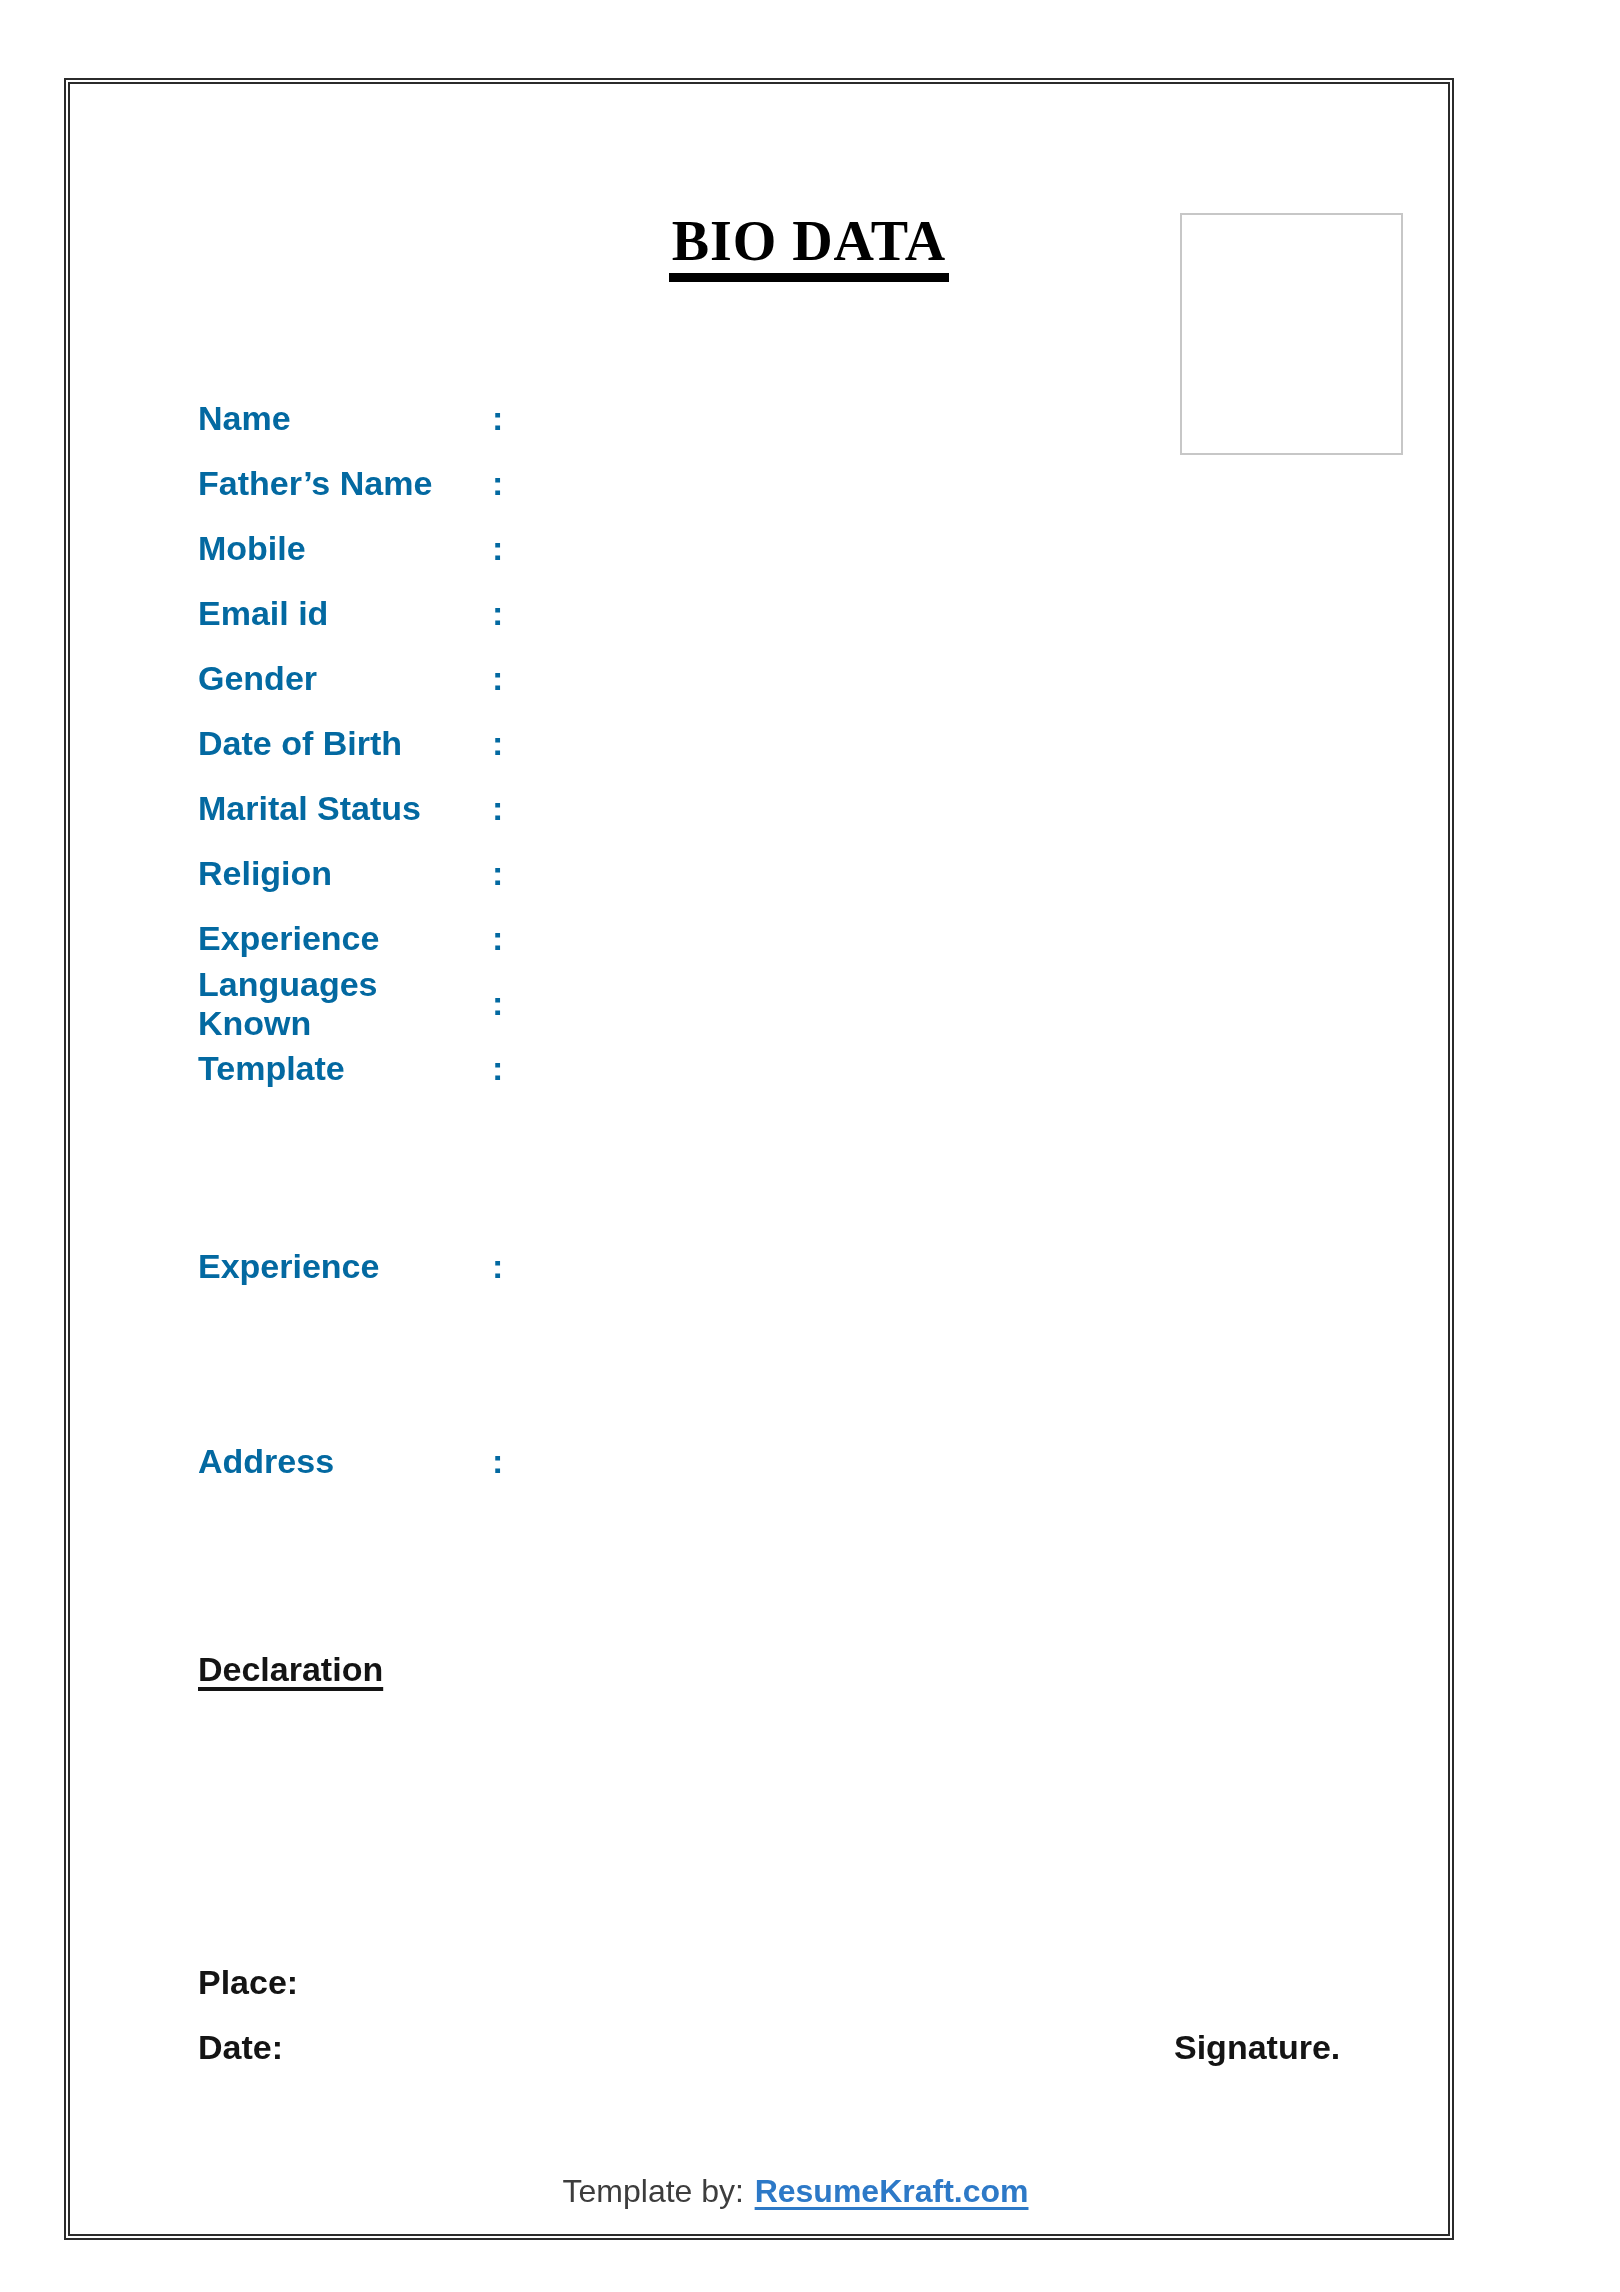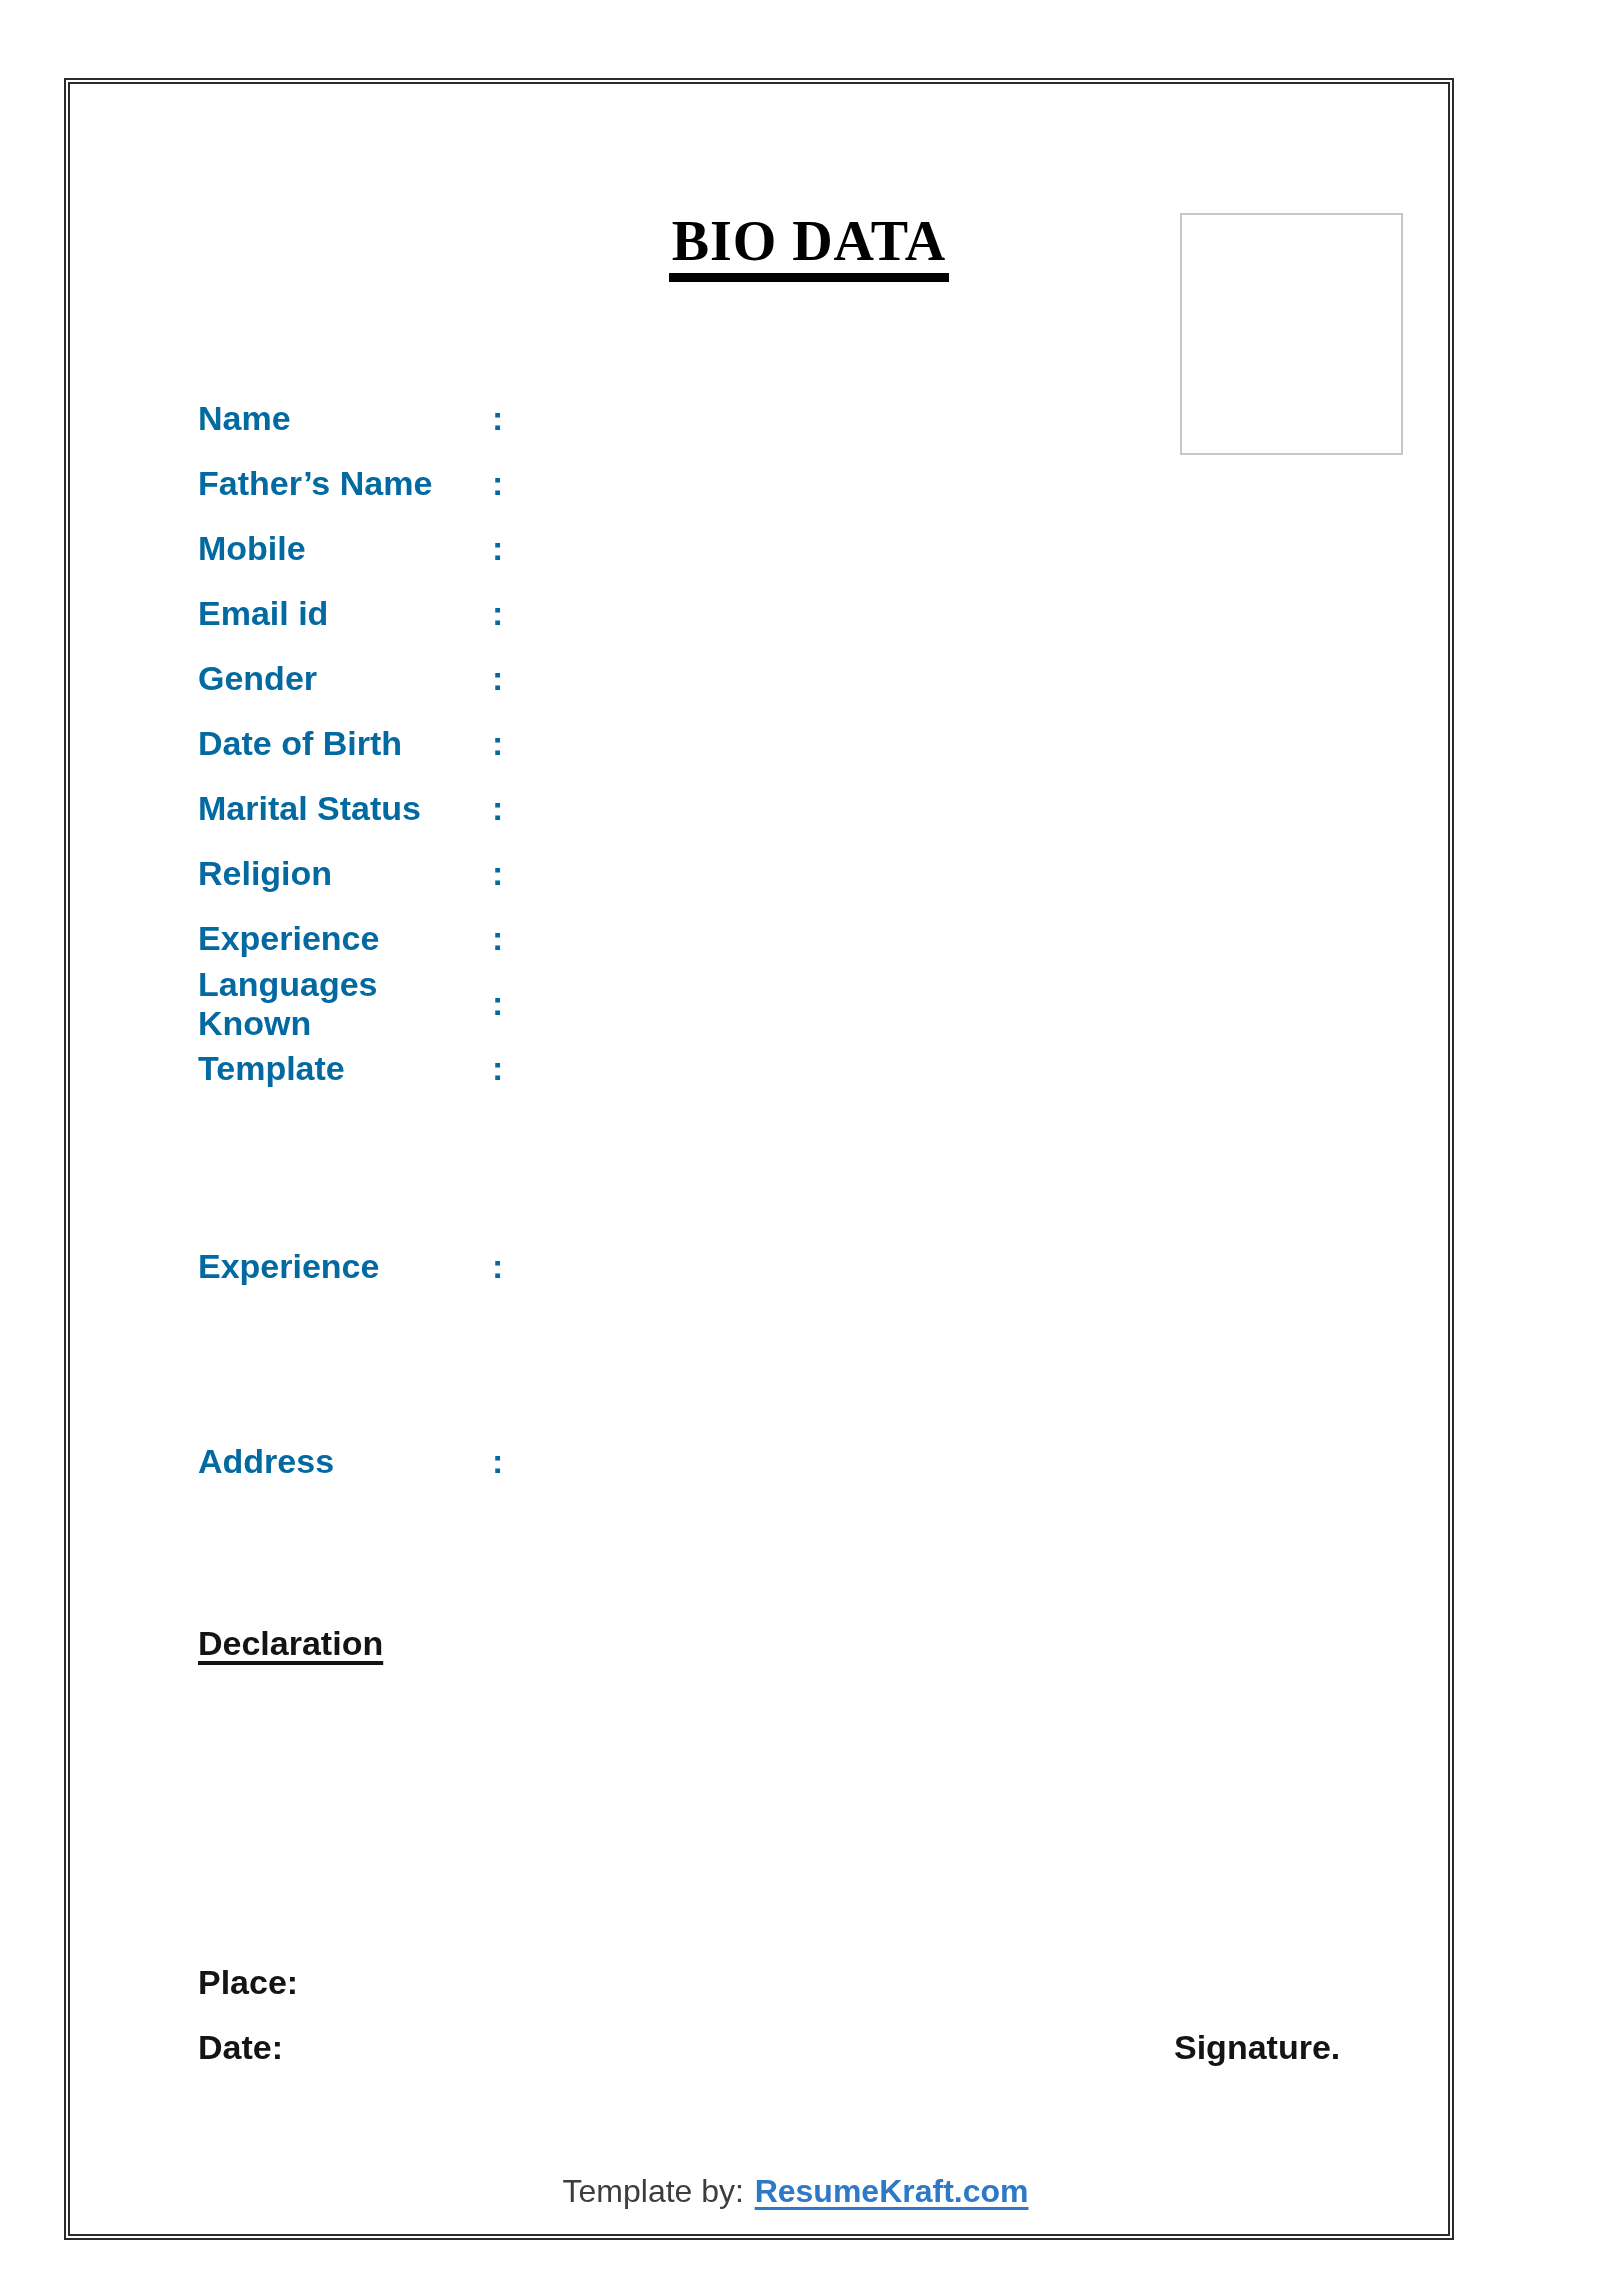--- a/index.html
+++ b/index.html
@@ -53,21 +53,21 @@
     color: #0369a1;
     justify-content: center;
   }
   .row .lbl { display: inline-block; width: 294px; }
   .row .colon { display: inline-block; }
   .row-exp  { position: absolute; left: 128px; top: 1150px; }
   .row-addr { position: absolute; left: 128px; top: 1345px; }
   
   .decl-head-row {
     position: absolute; left: 128px; top: 1540px;
-    height: 65px; display: flex; align-items: flex-start;
+    height: 65px; display: flex; align-items: flex-end;
   }
   .decl-head {
     font-size: 34px; font-weight: bold; color: #141414;
     text-decoration: underline;
     text-decoration-thickness: 3.6px;
     text-underline-offset: 6.3px;
   }
   .decl-body {
     position: absolute; left: 128px; top: 1606px;
     font-size: 33px;

